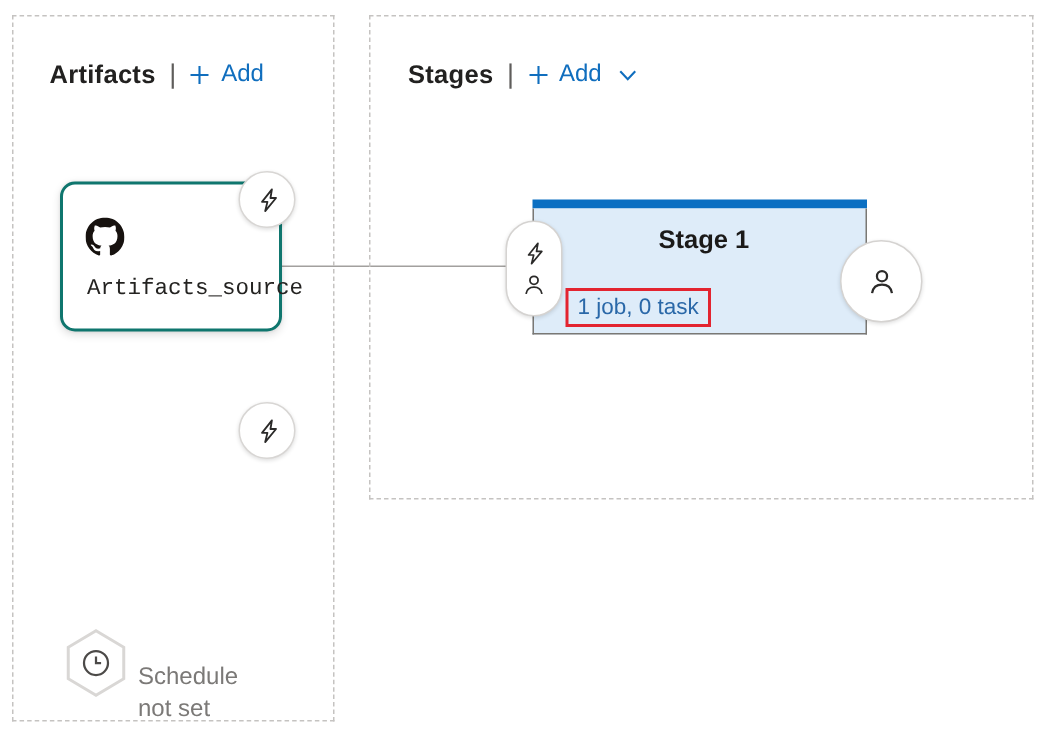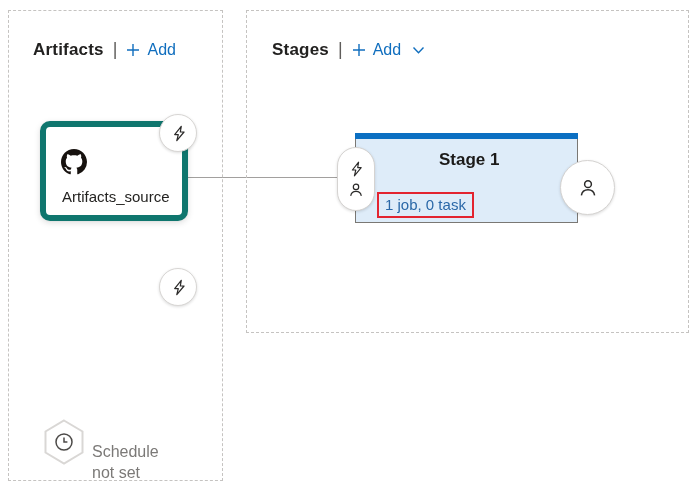--- a/index.html
+++ b/index.html
@@ -22,22 +22,23 @@
   .hdr-divider { font-size:18px; font-weight:300; color:#5f5d5b; transform:translateY(-1px); }
   .add-btn {
     display:flex; align-items:center; gap:7px; border:none; background:none;
     cursor:pointer; color:#106ebe; font-family:inherit; font-size:16px; padding:0;
   }
   .chev { margin-left:2px; display:flex; align-items:center; cursor:pointer; }
 
   
   .card {
     position:absolute; width:148px; height:100px; background:#fff;
-    border:6px solid #0f766e; border-radius:10px;
+    border:2px solid #0f766e; border-radius:10px;
     box-shadow:0 2px 6px rgba(0,0,0,.13), 0 0 2px rgba(0,0,0,.07);
+    font-family:Liberation Mono, monospace;
   }
   .card-1 { left:40px; top:121px; }
   .card-2 { left:40px; top:277px; }
   .card-icon { position:absolute; left:15px; top:22px; width:26px; height:26px; }
   .card-label { position:absolute; left:16px; top:61px; font-size:15px; color:#242321; white-space:nowrap; }
 
   .bolt-badge {
     position:absolute; width:38px; height:38px; border-radius:50%;
     background:#fff; border:1px solid #d8d6d4;
     box-shadow:0 1px 3px rgba(0,0,0,.14);

